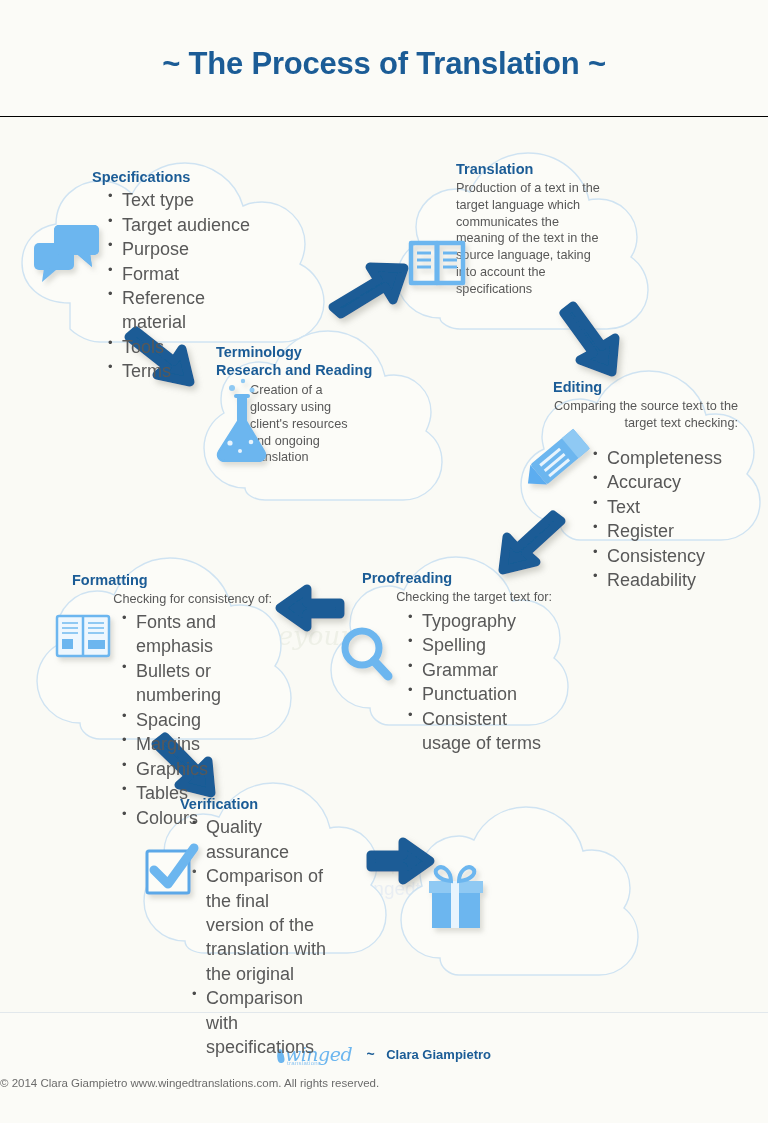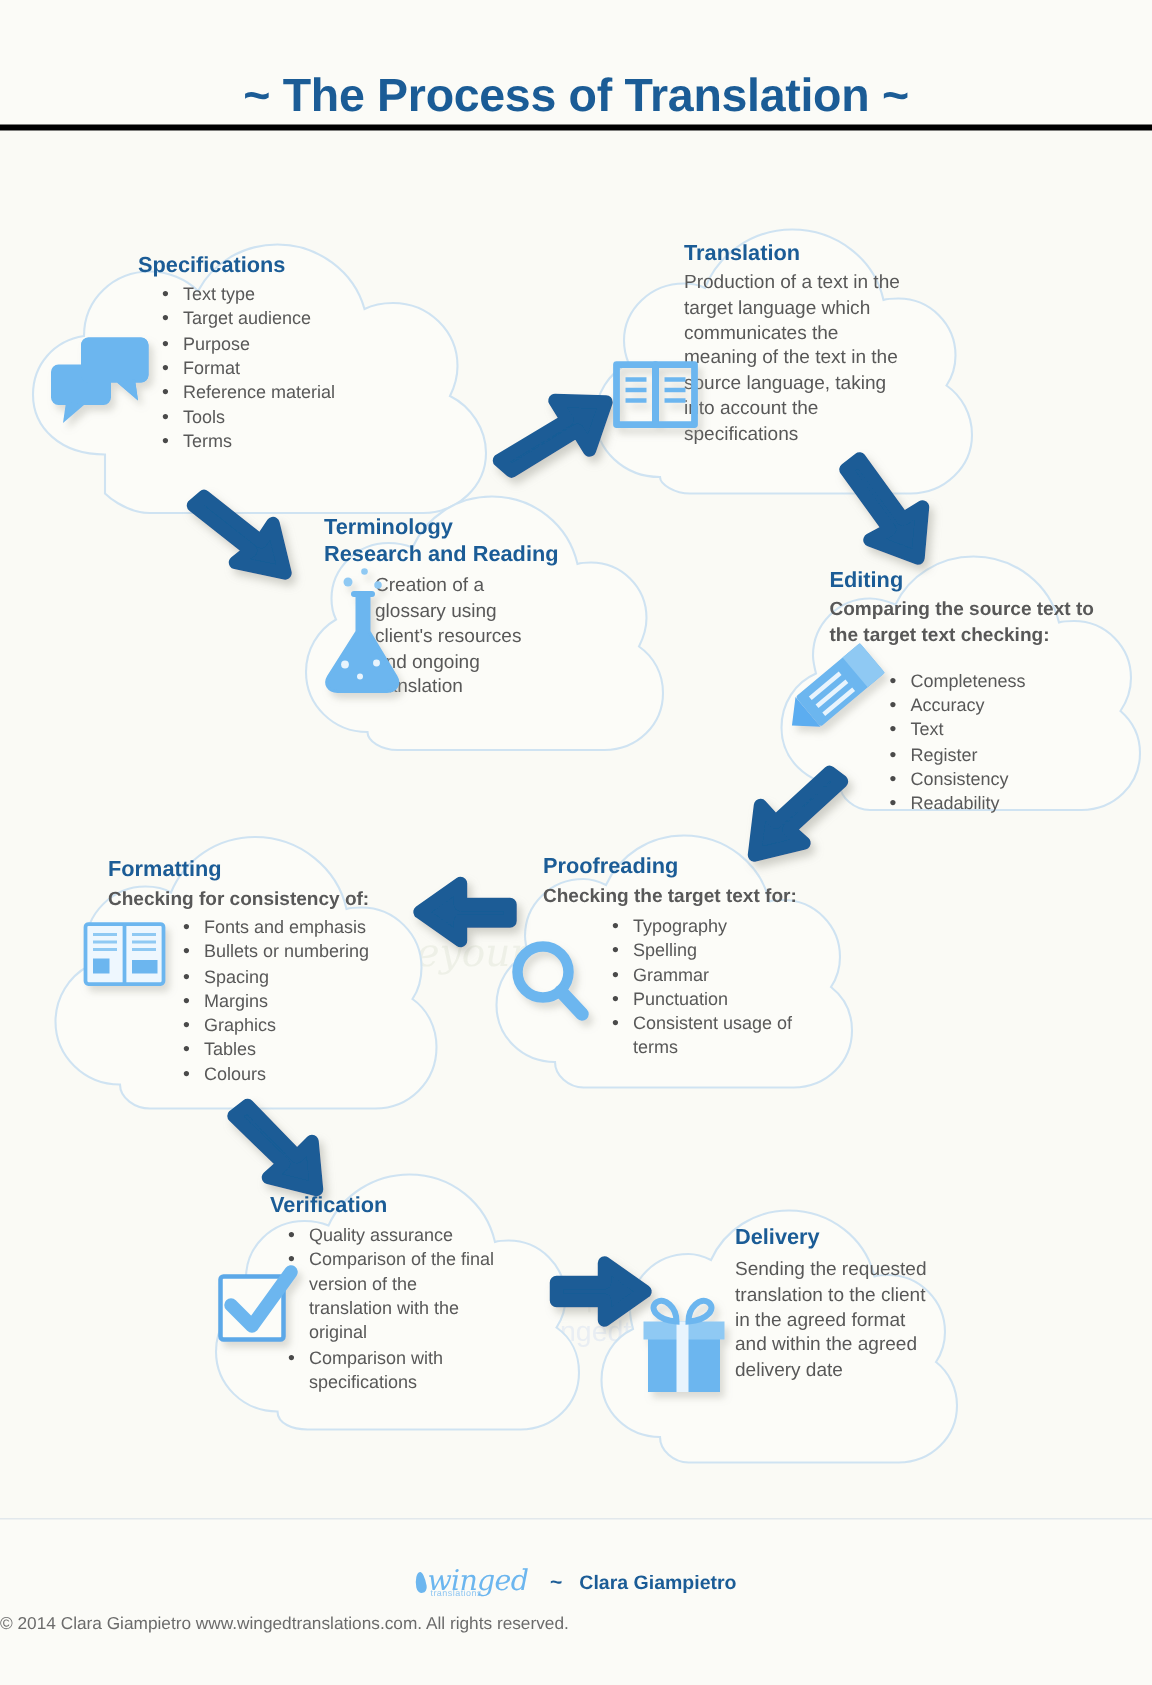--- a/index.html
+++ b/index.html
@@ -14,23 +14,23 @@
     position: relative;
     overflow: hidden;
     color: #4a4a4a;
   }
 
   
   #header {
     position: absolute;
     left: 0; top: 0;
     width: 768px;
-    height: 87px;
+    height: 117px;
     background: #fbfbf7;
-    border-bottom: 4px solid #000000;
+    border-bottom: 1px solid #000000;
     box-sizing: border-box;
   }
   #page-title {
     position: absolute;
     left: 0; top: 46px;
     width: 768px;
     text-align: center;
     font-size: 31px;
     font-weight: bold;
     color: #1b5c96;
@@ -161,28 +161,28 @@
     font-size: 14.5px;
     text-align: left;
     margin-bottom: 2px;
     line-height: 1.25;
   }
   .cloud-desc {
     font-size: 12.7px;
     color: #585858;
     line-height: 1.32;
   }
-  .cloud-desc.center { text-align: left; font-weight: bold; }
+  .cloud-desc.center { text-align: right; }
   ul.cloud-list {
     margin: 0;
     padding: 0 0 0 16px;
     list-style: none;
   }
   ul.cloud-list li {
-    font-size: 12px;
+    font-size: 18px;
     color: #585858;
     line-height: 1.36;
     position: relative;
     padding-left: 14px;
   }
   ul.cloud-list li:before {
     content: "\2022";
     position: absolute;
     left: 0; top: -1px;
     color: #4a4a4a;
@@ -478,24 +478,20 @@
 
   <div class="cloud-body" style="left:180px; top:692px; width:165px;">
     <div class="cloud-title">Verification</div>
     <ul class="cloud-list" style="padding-left:12px; margin-top:2px; width:140px">
       <li>Quality assurance</li>
       <li>Comparison of the final version of the translation with the original</li>
       <li>Comparison with specifications</li>
     </ul>
   </div>
 
-  <div class="cloud-body" style="left:490px; top:713px; width:130px;">
-    <div class="cloud-title">Delivery</div>
-    <div class="cloud-desc" style="margin-top:4px">Sending the requested translation to the client in the agreed format and within the agreed delivery date</div>
-  </div>
 
 </div>
 
 <div id="footer">
   <div id="footer-brand">
     <span class="brand-logo"><span class="feather"></span><span>winged</span><span class="brand-sub">translations</span></span>
     <span id="footer-sep">~</span>
     <span id="footer-author">Clara Giampietro</span>
   </div>
   <div id="footer-copyright">© 2014 Clara Giampietro www.wingedtranslations.com. All rights reserved.</div>

